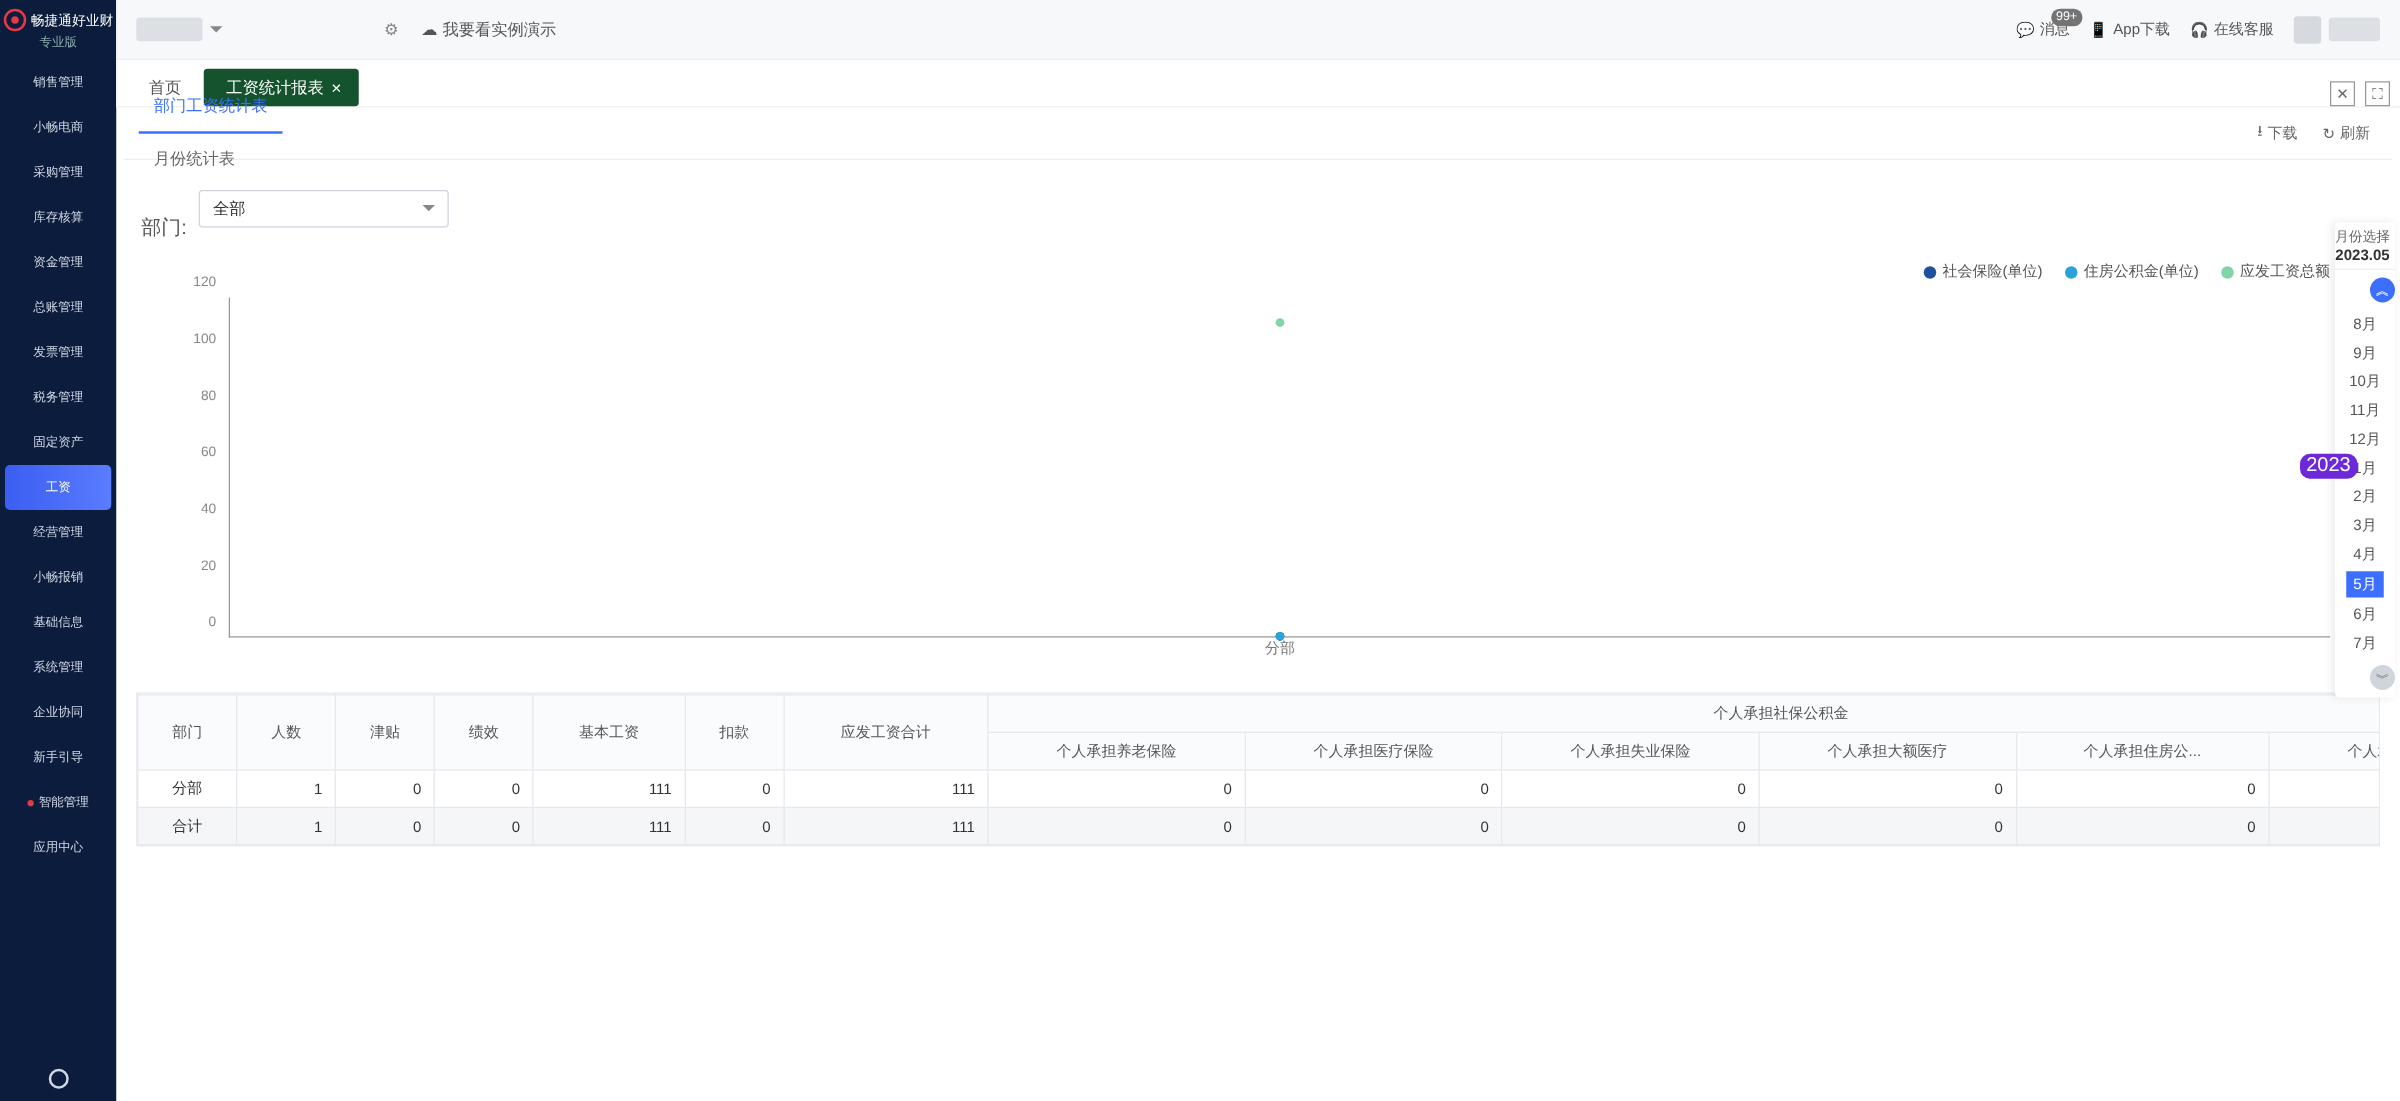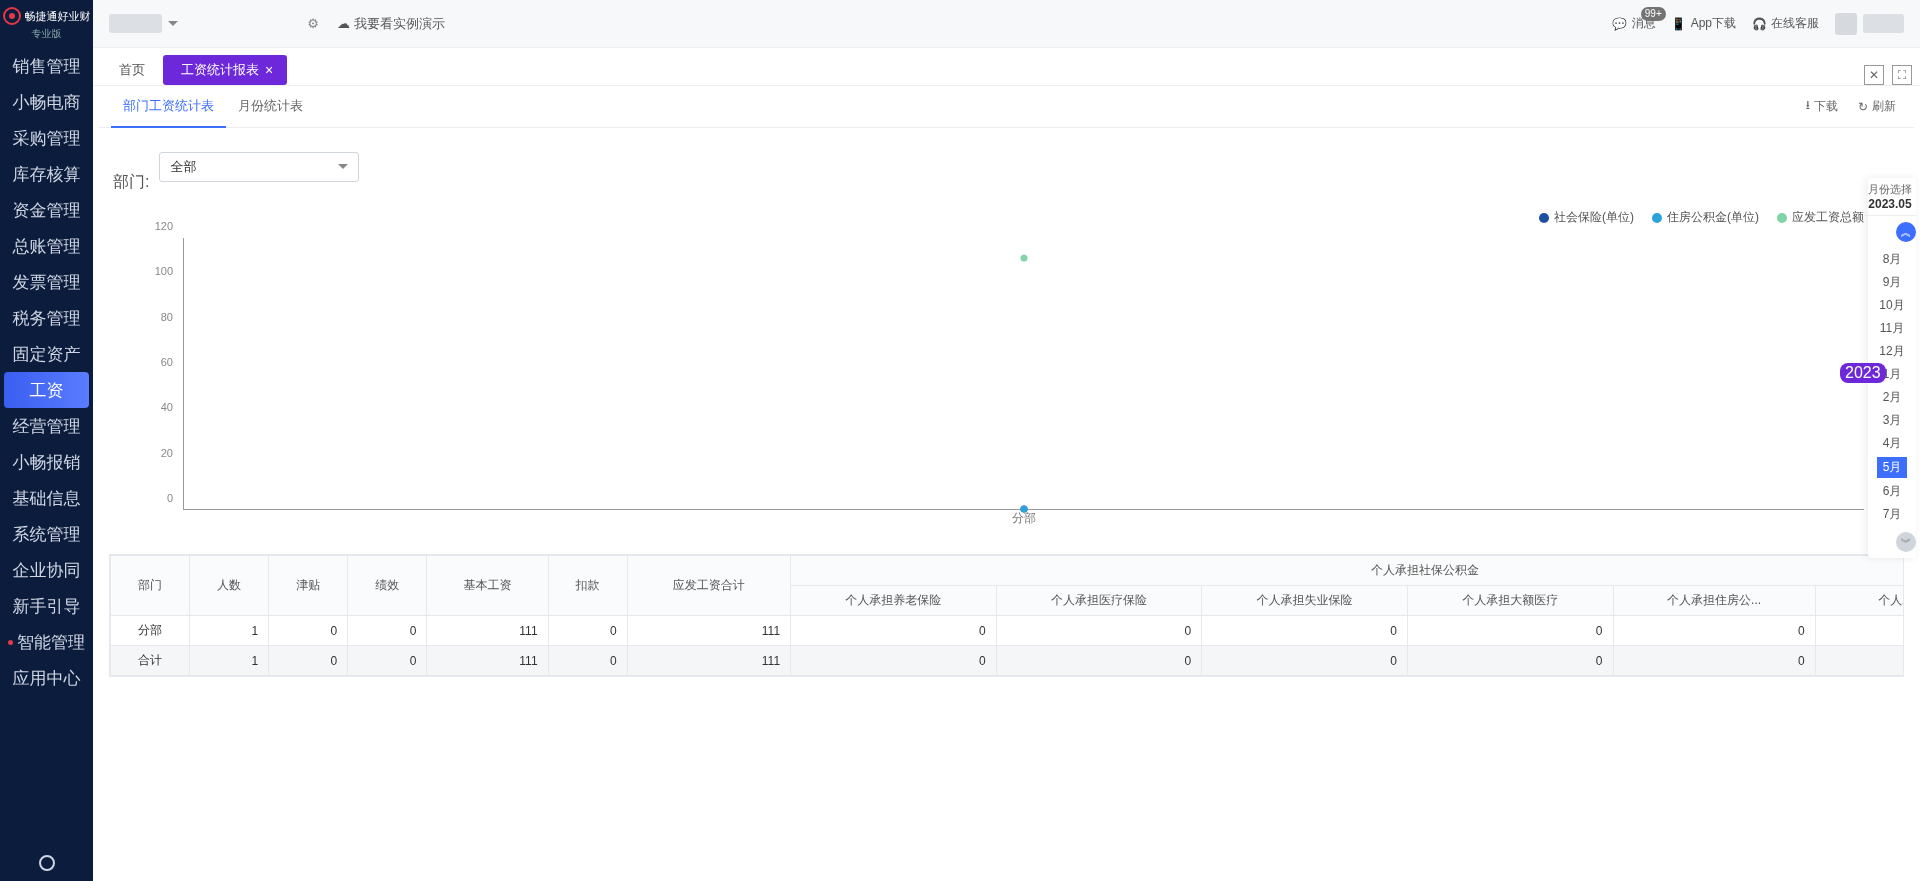--- a/index.html
+++ b/index.html
@@ -7,21 +7,21 @@
 .app { display: flex; height: 100%; }
 
 
 .sidebar { width: 93px; background: #0c1c3c; color: #cfd6e4; display: flex; flex-direction: column; flex-shrink: 0; }
 .logo-area { height: 48px; display: flex; flex-direction: column; align-items: center; justify-content: center; color: #fff; font-size: 11px; padding: 4px 0; }
 .logo-row { display: flex; align-items: center; gap: 4px; }
 .logo-mark { width: 18px; height: 18px; border: 2px solid #e63946; border-radius: 50%; position: relative; }
 .logo-mark::after { content: ""; position: absolute; width: 6px; height: 6px; background: #e63946; border-radius: 50%; top: 4px; left: 4px; }
 .edition { font-size: 10px; color: #8aa; margin-top: 2px; }
 .nav { flex: 1; overflow: auto; }
-.nav-item { height: 36px; display: flex; align-items: center; justify-content: center; font-size: 17px; cursor: pointer; color: #d0d7e5; }
+.nav-item { height: 36px; display: flex; align-items: center; justify-content: center; font-size: 10px; cursor: pointer; color: #d0d7e5; }
 .nav-item.active { background: linear-gradient(90deg,#3a5ef0,#5a7cff); color: #fff; border-radius: 4px; margin: 0 4px; }
 .nav-item .dot { width: 5px; height: 5px; background: #e63946; border-radius: 50%; margin-right: 4px; }
 .sidebar-settings { height: 36px; display: flex; align-items: center; justify-content: center; }
 .gear { width: 16px; height: 16px; border: 2px solid #cfd6e4; border-radius: 50%; position: relative; }
 
 
 .main { flex: 1; display: flex; flex-direction: column; min-width: 0; }
 .topbar { height: 48px; background: #f7f8fa; display: flex; align-items: center; padding: 0 16px; gap: 16px; border-bottom: 1px solid #eee; }
 .org-select { display: flex; align-items: center; gap: 6px; color: #555; cursor: pointer; min-width: 180px; }
 .org-name-blur { background: #dcdfe4; color: #dcdfe4; border-radius: 3px; padding: 2px 20px; }
@@ -30,21 +30,21 @@
 .topbar-spacer { flex: 1; }
 .top-action { display: flex; align-items: center; gap: 4px; color: #555; font-size: 12px; cursor: pointer; position: relative; }
 .badge { position: absolute; top: -8px; right: -10px; background: #737373; color: #fff; font-size: 10px; border-radius: 8px; padding: 0 4px; line-height: 14px; }
 .avatar-area { display: flex; align-items: center; gap: 6px; }
 .avatar { width: 22px; height: 22px; background: #d6d9de; border-radius: 3px; }
 .uname-blur { background: #dcdfe4; color: #dcdfe4; border-radius: 3px; padding: 2px 14px; }
 
 
 .tabs-row { height: 38px; background: #fff; display: flex; align-items: flex-end; padding: 0 12px; border-bottom: 1px solid #eee; position: relative; }
 .tab { padding: 0 14px; height: 30px; display: flex; align-items: center; gap: 6px; font-size: 13px; color: #555; cursor: pointer; border-radius: 3px; }
-.tab.active { background: #6d28d9; color: #fff; padding-left: 18px; }
+.tab.active { background: #14532d; color: #fff; padding-left: 18px; }
 .tab-close { font-size: 14px; line-height: 1; }
 .tabs-right { position: absolute; right: 8px; display: flex; gap: 8px; }
 .sq-icon { width: 20px; height: 20px; border: 1px solid #999; display: flex; align-items: center; justify-content: center; font-size: 12px; color: #666; cursor: pointer; }
 
 
 .content { flex: 1; padding: 0 6px 6px 6px; display: flex; min-height: 0; }
 .panel { flex: 1; background: #fff; display: flex; flex-direction: column; min-width: 0; position: relative; }
 
 .subtabs { height: 42px; display: flex; align-items: center; padding: 0 12px; border-bottom: 1px solid #eee; gap: 8px; }
 .subtab { padding: 0 12px; height: 42px; display: flex; align-items: center; font-size: 13px; color: #666; cursor: pointer; border-bottom: 2px solid transparent; }
@@ -212,21 +212,21 @@
       <div class="tabs-right">
         <span class="sq-icon">✕</span>
         <span class="sq-icon">⛶</span>
       </div>
     </div>
 
     <div class="content">
       <div class="panel">
 
         <div class="subtabs">
-          <div id="subtabs" style="display:flex;">
+          <div id="subtabs" style="display:flex;flex-direction:column;">
               <div class="subtab active">部门工资统计表</div>
               <div class="subtab">月份统计表</div>
             </div>
           <div class="subtabs-spacer"></div>
           <div class="tool-btn">
             <span>⭳</span>
             <span>下载</span>
           </div>
           <div class="tool-btn">
             <span>↻</span>

